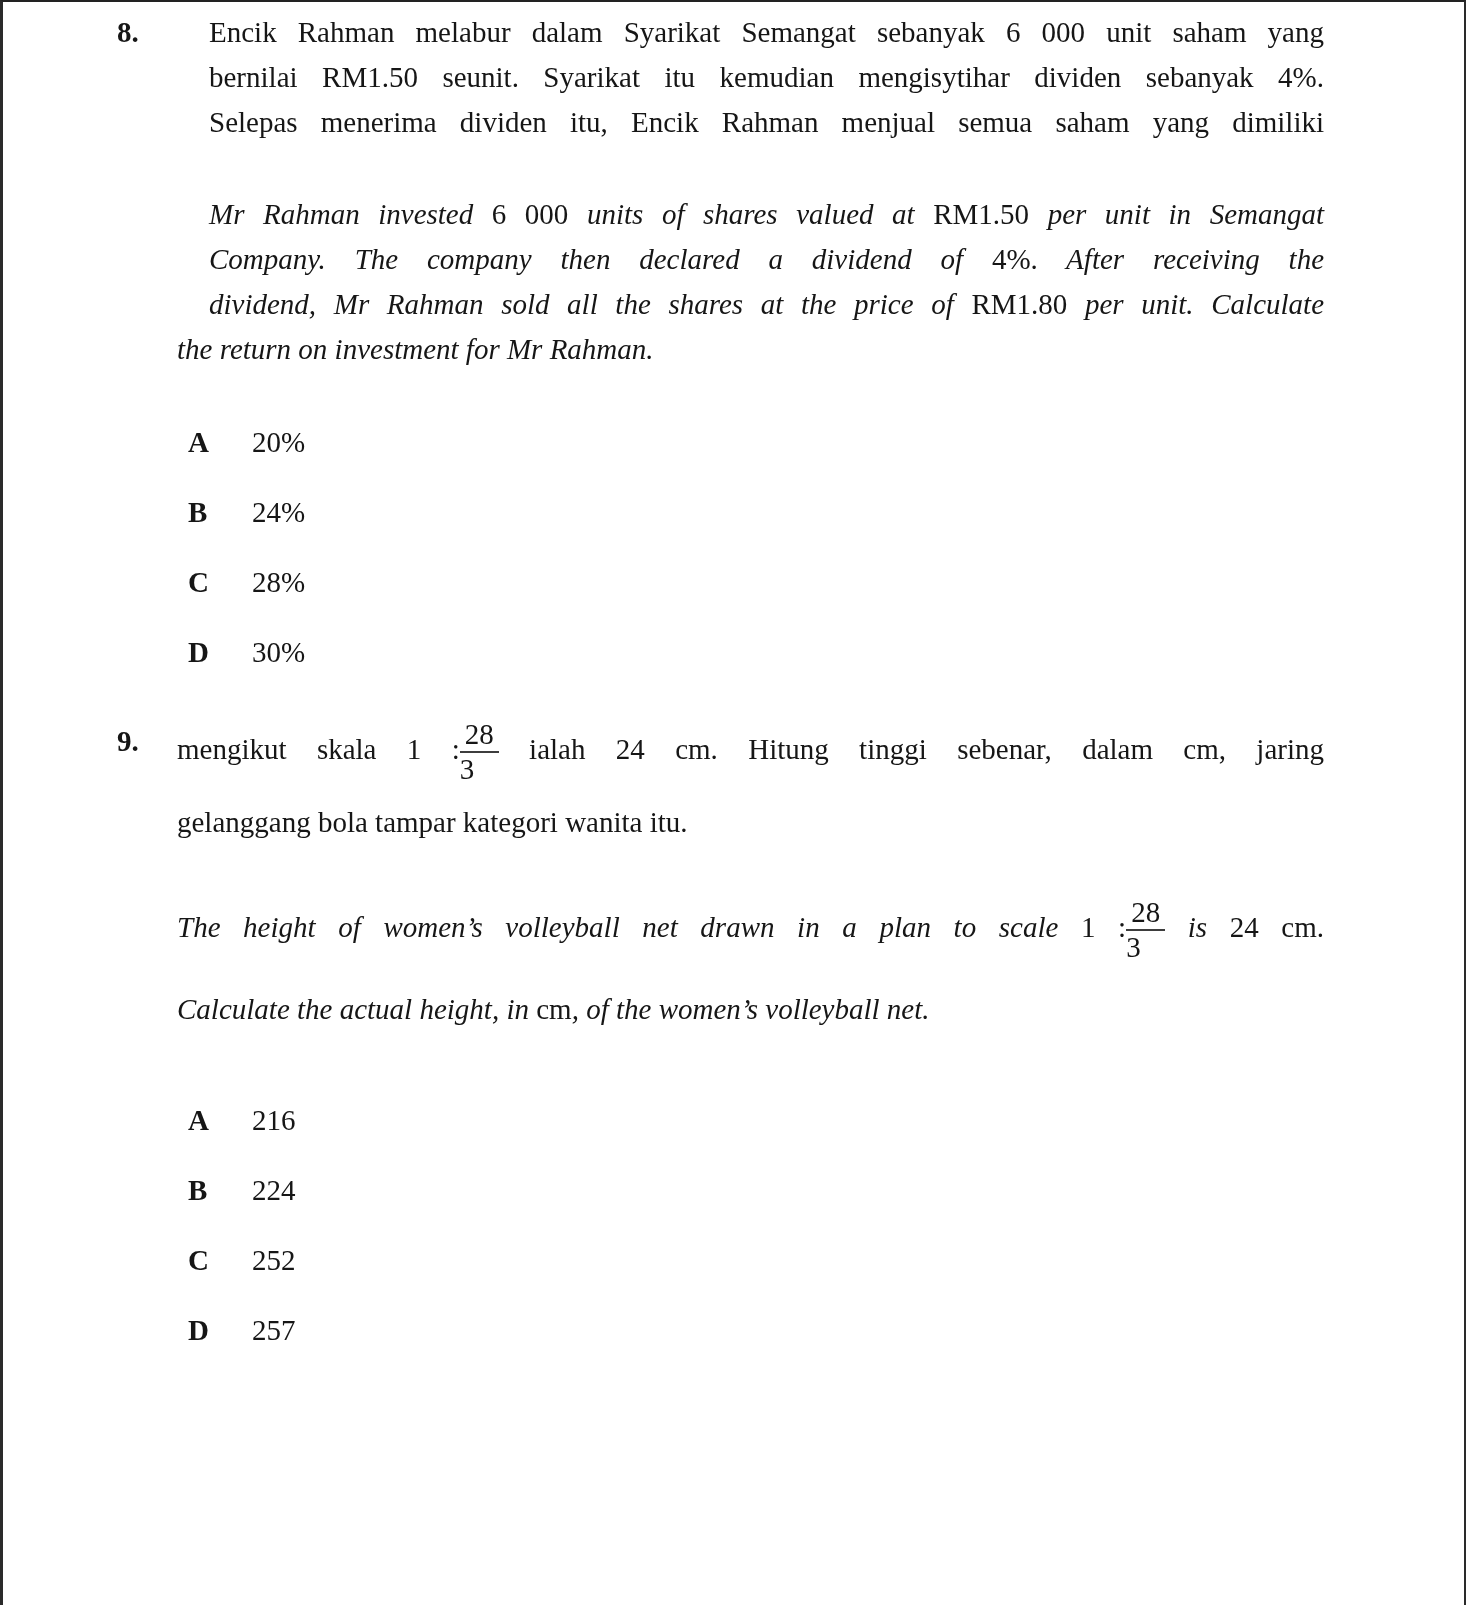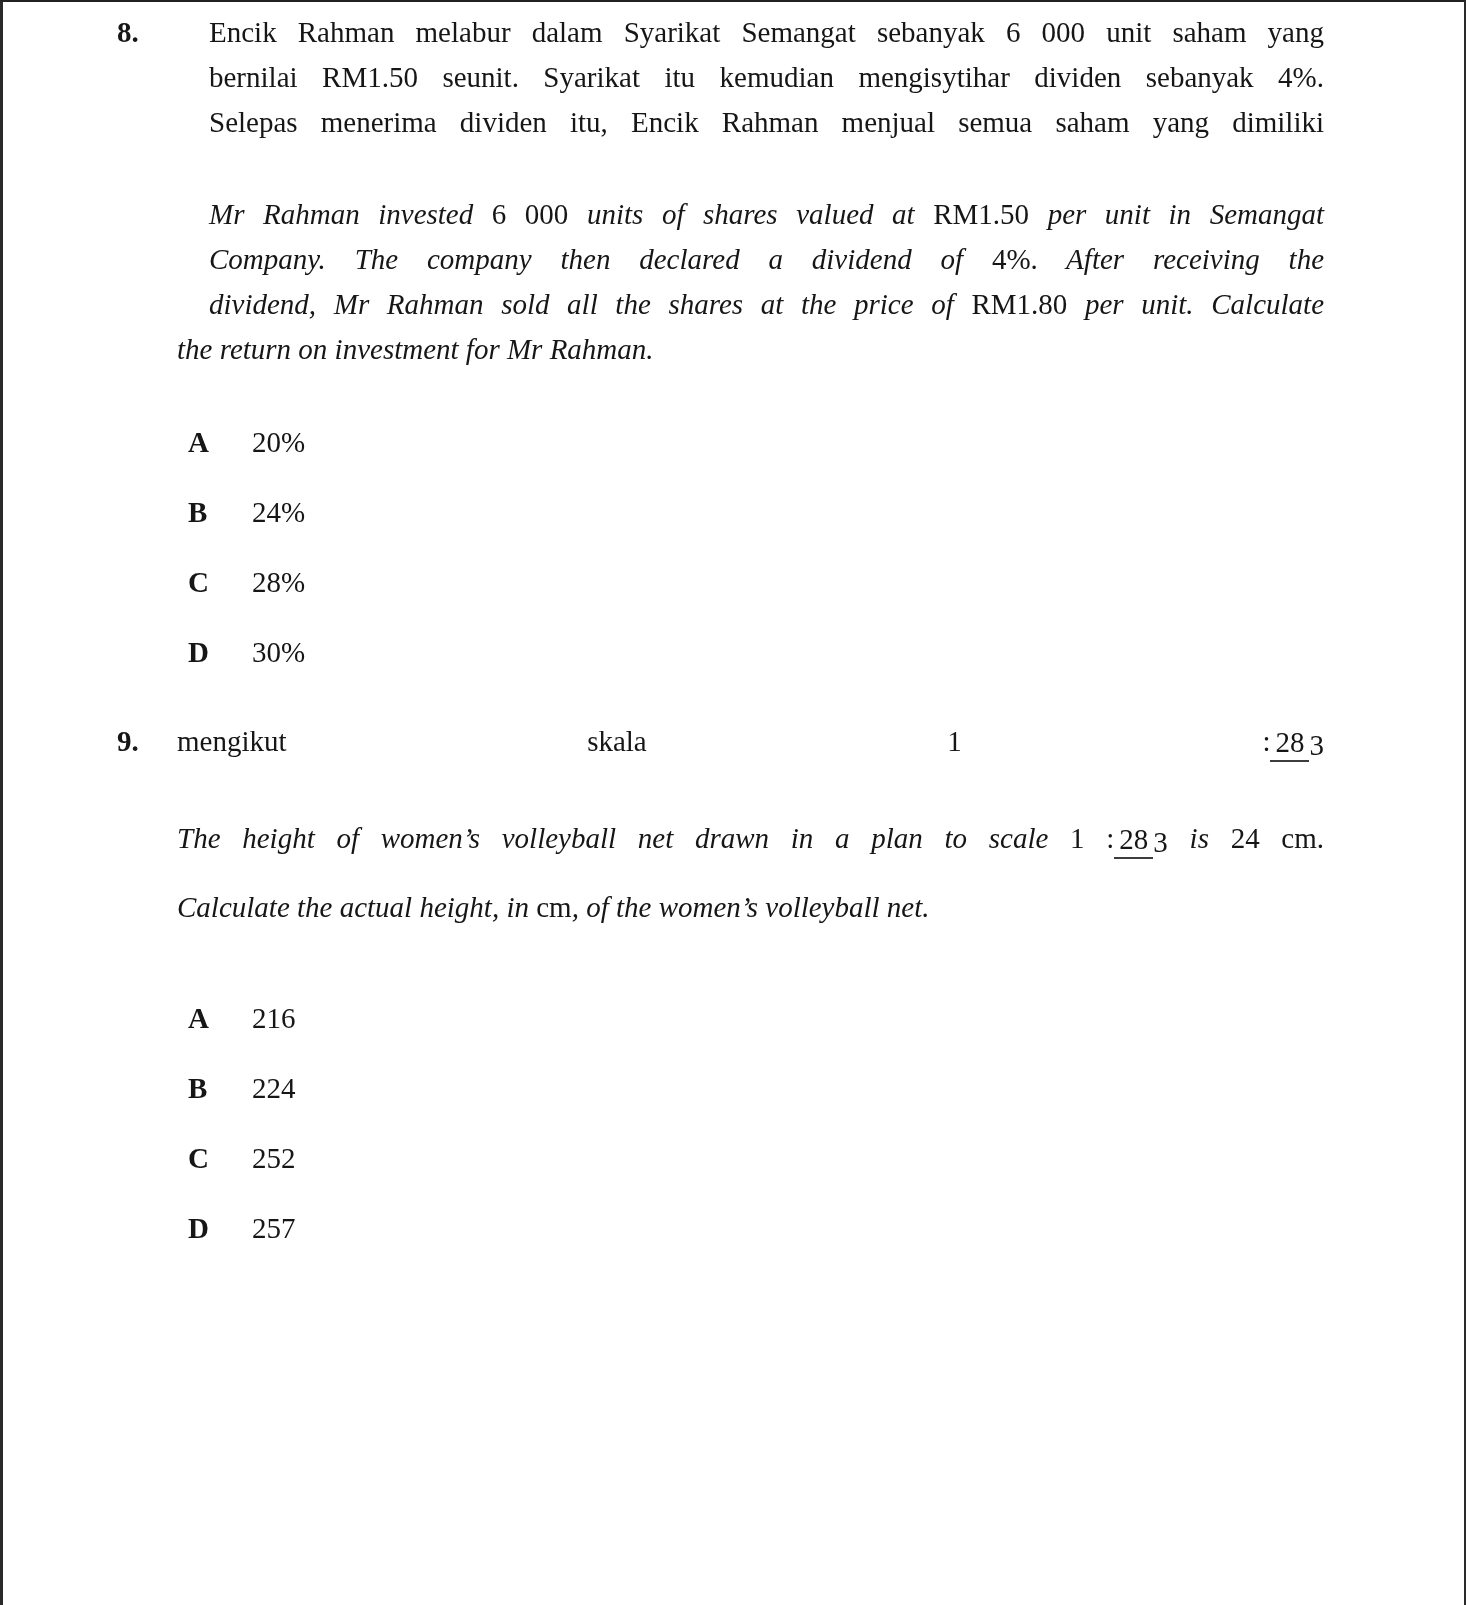--- a/index.html
+++ b/index.html
@@ -26,22 +26,22 @@
     font-weight: 700;
     line-height: 45px;
   }
   .line { line-height: 45px; }
   .just { text-align: justify; text-align-last: justify; margin-left: 32px; }
   .eng { font-style: italic; }
   .eng .up { font-style: normal; }
   .eng-block { margin-top: 47px; }
   .frac {
     display: inline-flex;
-    flex-direction: row;
-    align-items: flex-end;
+    flex-direction: column;
+    align-items: flex-start;
     vertical-align: middle;
     line-height: 1.08;
     font-style: normal;
     text-align: center;
   }
   .frac-num { border-bottom: 2px solid #3d3d3d; padding: 0 5px 1px 5px; }
   .frac-den { padding-top: 1px; }
   .fracline { margin: 9px 0 14px 0; }
   .options { margin-top: 54px; }
   .option {
@@ -97,21 +97,22 @@
     </div>
   </div>
 
   <div class="question q9-wrap">
     <div class="qnum">9.</div>
 
     <div>
       <div class="line just fracline"><span>mengikut skala </span><span>1 :</span><span class="frac">
             <span class="frac-num">28</span>
             <span class="frac-den">3</span>
-          </span></div>
+          </span><span> ialah 24 cm. Hitung tinggi sebenar, dalam cm, jaring</span></div>
+      <div class="line"><span>gelanggang bola tampar kategori wanita itu.</span></div>
     </div>
 
     <div class="eng eng-block-q9">
       <div class="line just fracline"><span>The height of women’s volleyball net drawn in a plan to scale </span><span class="up">1 :</span><span class="frac">
             <span class="frac-num">28</span>
             <span class="frac-den">3</span>
           </span><span> is </span><span class="up">24 cm.</span></div>
       <div class="line eng-line2"><span>Calculate the actual height, in </span><span class="up">cm</span><span>, of the women’s volleyball net.</span></div>
     </div>
 

